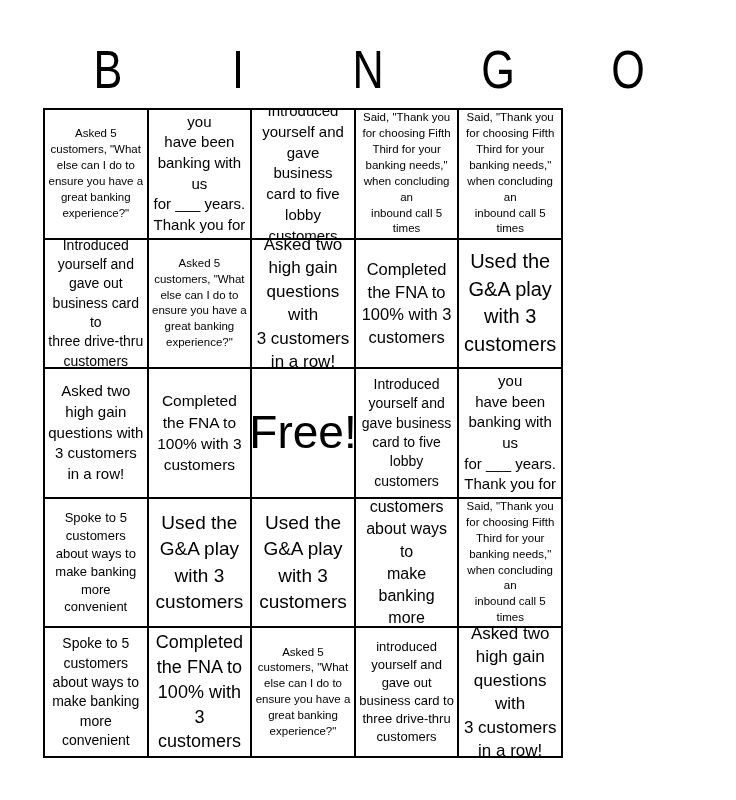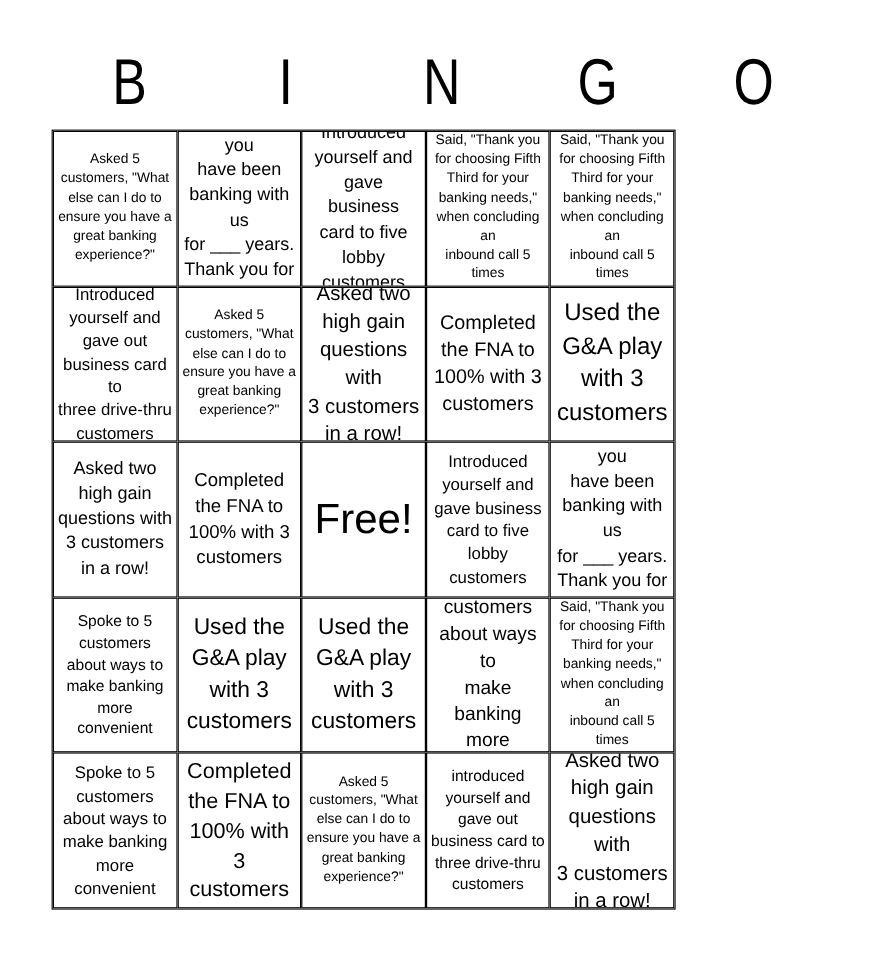--- a/index.html
+++ b/index.html
@@ -131,21 +131,21 @@
 
     <div class="cell" style="font-size: 15px;">Asked two
 high gain
 questions with
 3 customers
 in a row!</div>
     <div class="cell" style="font-size: 15.5px;">Completed
 the FNA to
 100% with 3
 customers</div>
-    <div class="cell" style="font-size: 35px;">Free!</div>
+    <div class="cell" style="font-size: 46px;">Free!</div>
     <div class="cell" style="font-size: 14px;">Introduced
 yourself and
 gave business
 card to five
 lobby
 customers</div>
     <div class="cell" style="font-size: 15px;">Said, "I see you
 have been
 banking with us
 for ___ years.

